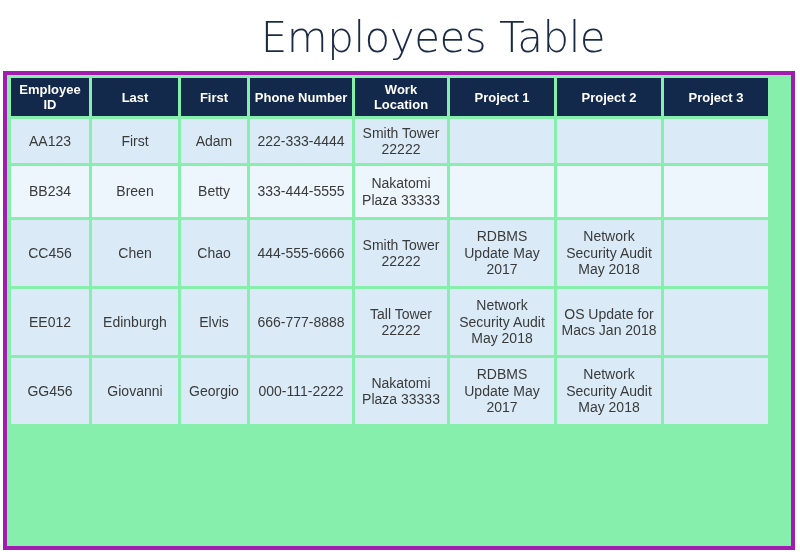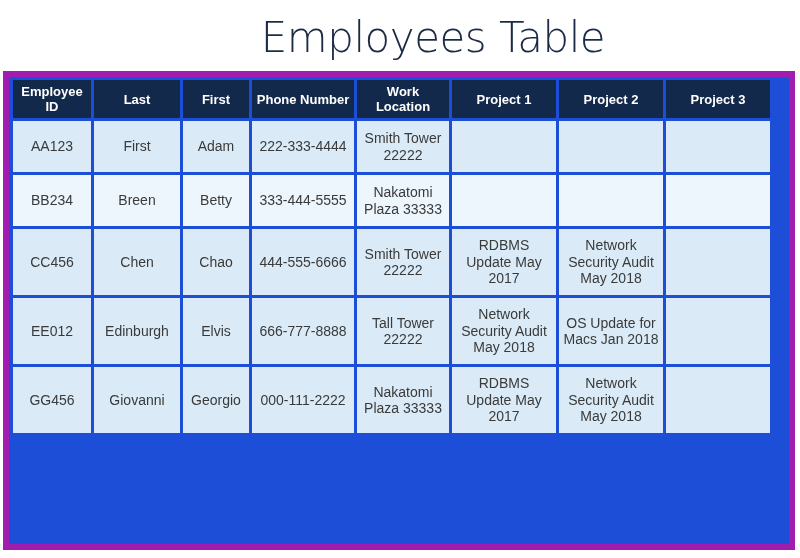--- a/index.html
+++ b/index.html
@@ -2,21 +2,21 @@
 <html><head>
 <meta charset="utf-8">
 <style>
   html, body { margin: 0; padding: 0; background: #ffffff; }
   body { width: 800px; height: 558px; position: relative; overflow: hidden;
          font-family: "Liberation Sans", "DejaVu Sans", sans-serif; }
   .title { position: absolute; left: 0; top: 8px; width: 800px; text-align: center;
            font-family: "DejaVu Sans", sans-serif; font-weight: 300;
            font-size: 42px; line-height: 60px; color: #1b2b45; letter-spacing: -0.5px; padding-left: 33px; }
   .frame { position: absolute; left: 3px; top: 71px; width: 792px; height: 479px;
-           border: 6px solid #a21caf; box-sizing: border-box; background: #1d4ed8; }
+           border: 4px solid #a21caf; box-sizing: border-box; background: #86efac; }
   table { position: absolute; left: 4px; top: 3px; border-collapse: separate;
           border-spacing: 3px 3px; margin: -3px; }
   th { background: #13294b; color: #ffffff; font-weight: bold; font-size: 13px;
        line-height: 15px; text-align: center; vertical-align: middle; padding: 0 4px; height: 38px; }
   td { font-size: 14px; line-height: 16.5px; color: #3a3a3a; text-align: center;
        vertical-align: middle; padding: 0 4px; }
   tr.odd td { background: #daebf7; }
   tr.even td { background: #eef6fd; }
 </style>
 </head>
@@ -42,21 +42,21 @@
         <th>Last</th>
         <th>First</th>
         <th>Phone Number</th>
         <th>Work Location</th>
         <th>Project 1</th>
         <th>Project 2</th>
         <th>Project 3</th>
       </tr>
     </thead>
     <tbody>
-      <tr class="odd" style="height:51px">
+      <tr class="odd" style="height:44px">
         <td>AA123</td>
         <td>First</td>
         <td>Adam</td>
         <td>222-333-4444</td>
         <td>Smith Tower 22222</td>
         <td></td>
         <td></td>
         <td></td>
       </tr>
       <tr class="even" style="height:51px">

